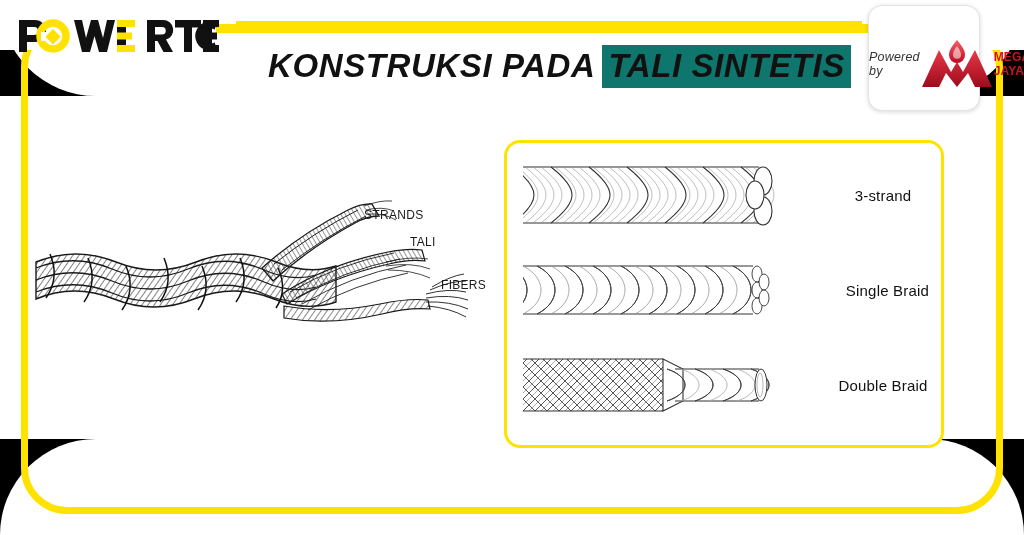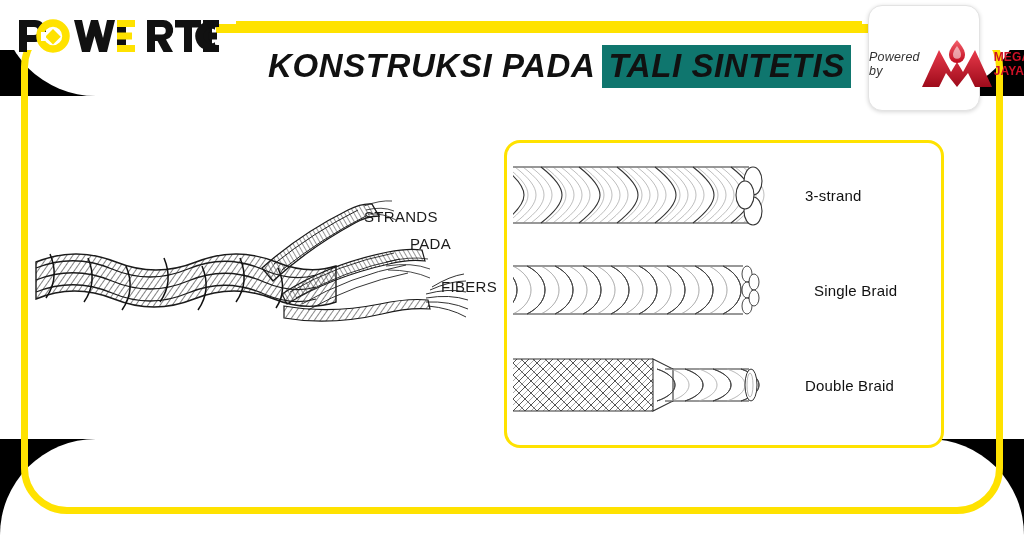--- a/index.html
+++ b/index.html
@@ -67,33 +67,33 @@
   #badge .mark{ margin-top:4px; }
   #badge .mj{
     margin-top:0; font-size:12px; font-weight:bold; color:#CE1126; letter-spacing:.1px;
   }
 
   
   #rope-left{ position:absolute; left:34px; top:188px; width:470px; height:160px; }
 
   
   .lbl{
-    position:absolute; font-size:15px; color:#1a1a1a;
+    position:absolute; font-size:12px; color:#1a1a1a;
     font-family:"Liberation Sans", sans-serif; letter-spacing:.3px;
   }
   #lbl-strands{ left:364px; top:208px; }
   #lbl-yarns  { left:410px; top:235px; }
   #lbl-fibers { left:441px; top:262px;margin-top:16px; }
 
   
   #panel{
     position:absolute; left:504px; top:140px; width:440px; height:308px;
     border:3px solid #FFE200; border-radius:16px; background:#ffffff;
   }
-  .row{ position:absolute; left:6px; width:428px; height:92px; display:flex; align-items:center; }
+  .row{ position:absolute; left:16px; width:428px; height:92px; display:flex; align-items:center;text-align:center; }
   #row-0{ top:6px; }
   #row-1{ top:101px;gap:9px; }
   #row-2{ top:196px; }
   .row .art{ width:272px; height:92px; flex:0 0 272px; }
   .row .cap{
     flex:1; font-size:15px; color:#111111; letter-spacing:.2px;
     padding-left:20px; font-family:"Liberation Sans", sans-serif;
   }
 </style>
 </head>
@@ -255,21 +255,21 @@
 
       <g fill="none" stroke="#1a1a1a" stroke-width=".8">
         <path d="M330 18 q16 -6 28 -5"></path>
         <path d="M332 22 q16 -4 28 1"></path>
         <path d="M334 26 q16 -1 28 6"></path>
       </g>
     </svg>
   </div>
 
   <div class="lbl" id="lbl-strands">STRANDS</div>
-  <div class="lbl" id="lbl-yarns">PADA</div>
+  <div class="lbl" id="lbl-yarns">TALI</div>
   <div class="lbl" id="lbl-fibers">FIBERS</div>
 
   <div id="panel">
 
     <div class="row" id="row-0">
       <div class="art">
         <svg width="272" height="92" viewBox="0 0 272 92" xmlns="http://www.w3.org/2000/svg" aria-hidden="true">
           <g fill="none" stroke="#333" stroke-width="1.1">
 
             <path d="M0 18 L236 18 M0 74 L236 74"></path>

